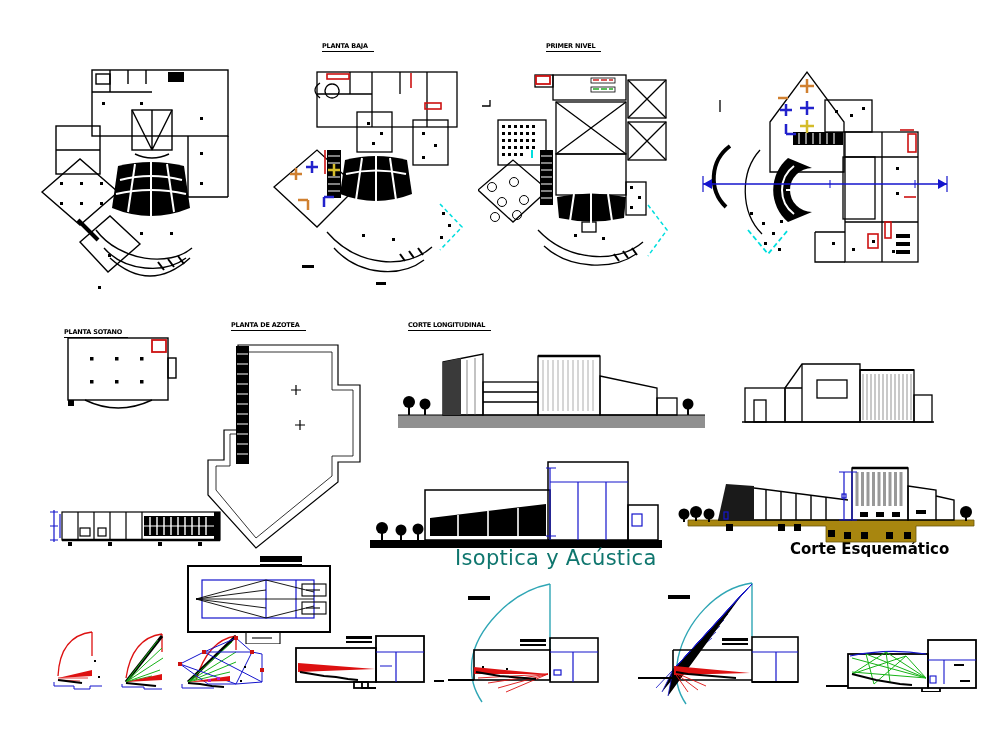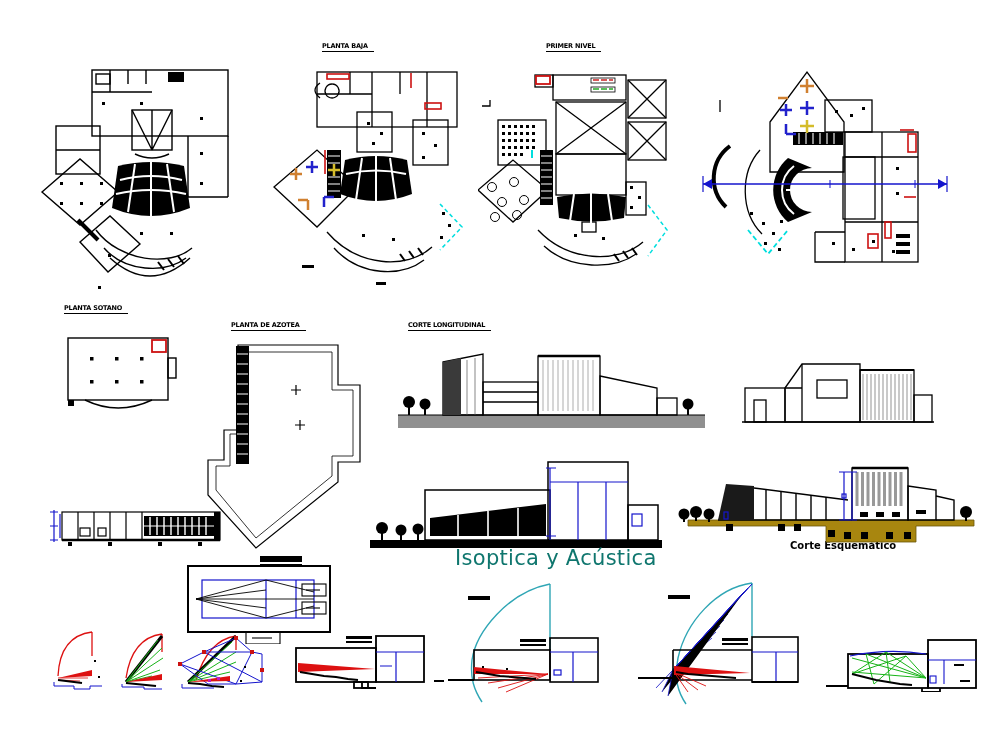--- a/index.html
+++ b/index.html
@@ -4,21 +4,21 @@
 <style>
   html,body{margin:0;padding:0;background:#fff;}
   .sheet{position:relative;width:1000px;height:751px;background:#ffffff;overflow:hidden;
          font-family:"DejaVu Sans",sans-serif;}
   .fig{position:absolute;}
   .plan-label{position:absolute;font-size:6.5px;font-weight:bold;color:#000;
               letter-spacing:-0.2px;border-bottom:1px solid #000;padding:0 6px 1px 0;
               white-space:nowrap;}
   .main-title{position:absolute;font-size:21px;font-weight:normal;color:#0f766e;
               letter-spacing:0.3px;white-space:nowrap;}
-  .sub-title{position:absolute;font-size:10px;font-weight:bold;color:#000;white-space:nowrap;}
+  .sub-title{position:absolute;font-size:15px;font-weight:bold;color:#000;white-space:nowrap;}
   svg{display:block;}
 </style>
 </head>
 <body>
 
 <div class="sheet">
 
   <svg class="fig" style="left:40px;top:62px" width="212" height="232" viewBox="0 0 212 232">
     <g stroke="#000" fill="none" stroke-width="1.4">
       <rect x="52" y="8" width="136" height="66"></rect>
@@ -258,21 +258,21 @@
         <rect x="196" y="105" width="3" height="3"></rect>
       <rect x="196" y="130" width="3" height="3"></rect>
     </g>
     <g fill="#000">
       <rect x="196" y="172" width="14" height="4"></rect>
         <rect x="196" y="180" width="14" height="4"></rect>
       <rect x="196" y="188" width="14" height="4"></rect>
     </g>
   </svg>
 
-  <div class="plan-label" style="left:64px;top:304px">PLANTA SOTANO</div>
+  <div class="plan-label" style="left:64px;top:328px">PLANTA SOTANO</div>
   <svg class="fig" style="left:60px;top:332px" width="120" height="95" viewBox="0 0 120 95">
     <g stroke="#000" fill="none" stroke-width="1.4">
       <rect x="8" y="6" width="100" height="62"></rect>
       <rect x="108" y="26" width="8" height="20"></rect>
       <path d="M25,68 Q58,84 92,68"></path>
     </g>
     <rect x="92" y="8" width="14" height="12" fill="none" stroke="#cc1111" stroke-width="1.8"></rect>
     <g fill="#000">
       <rect x="30" y="25" width="3.5" height="3.5"></rect>
         <rect x="55" y="25" width="3.5" height="3.5"></rect>

